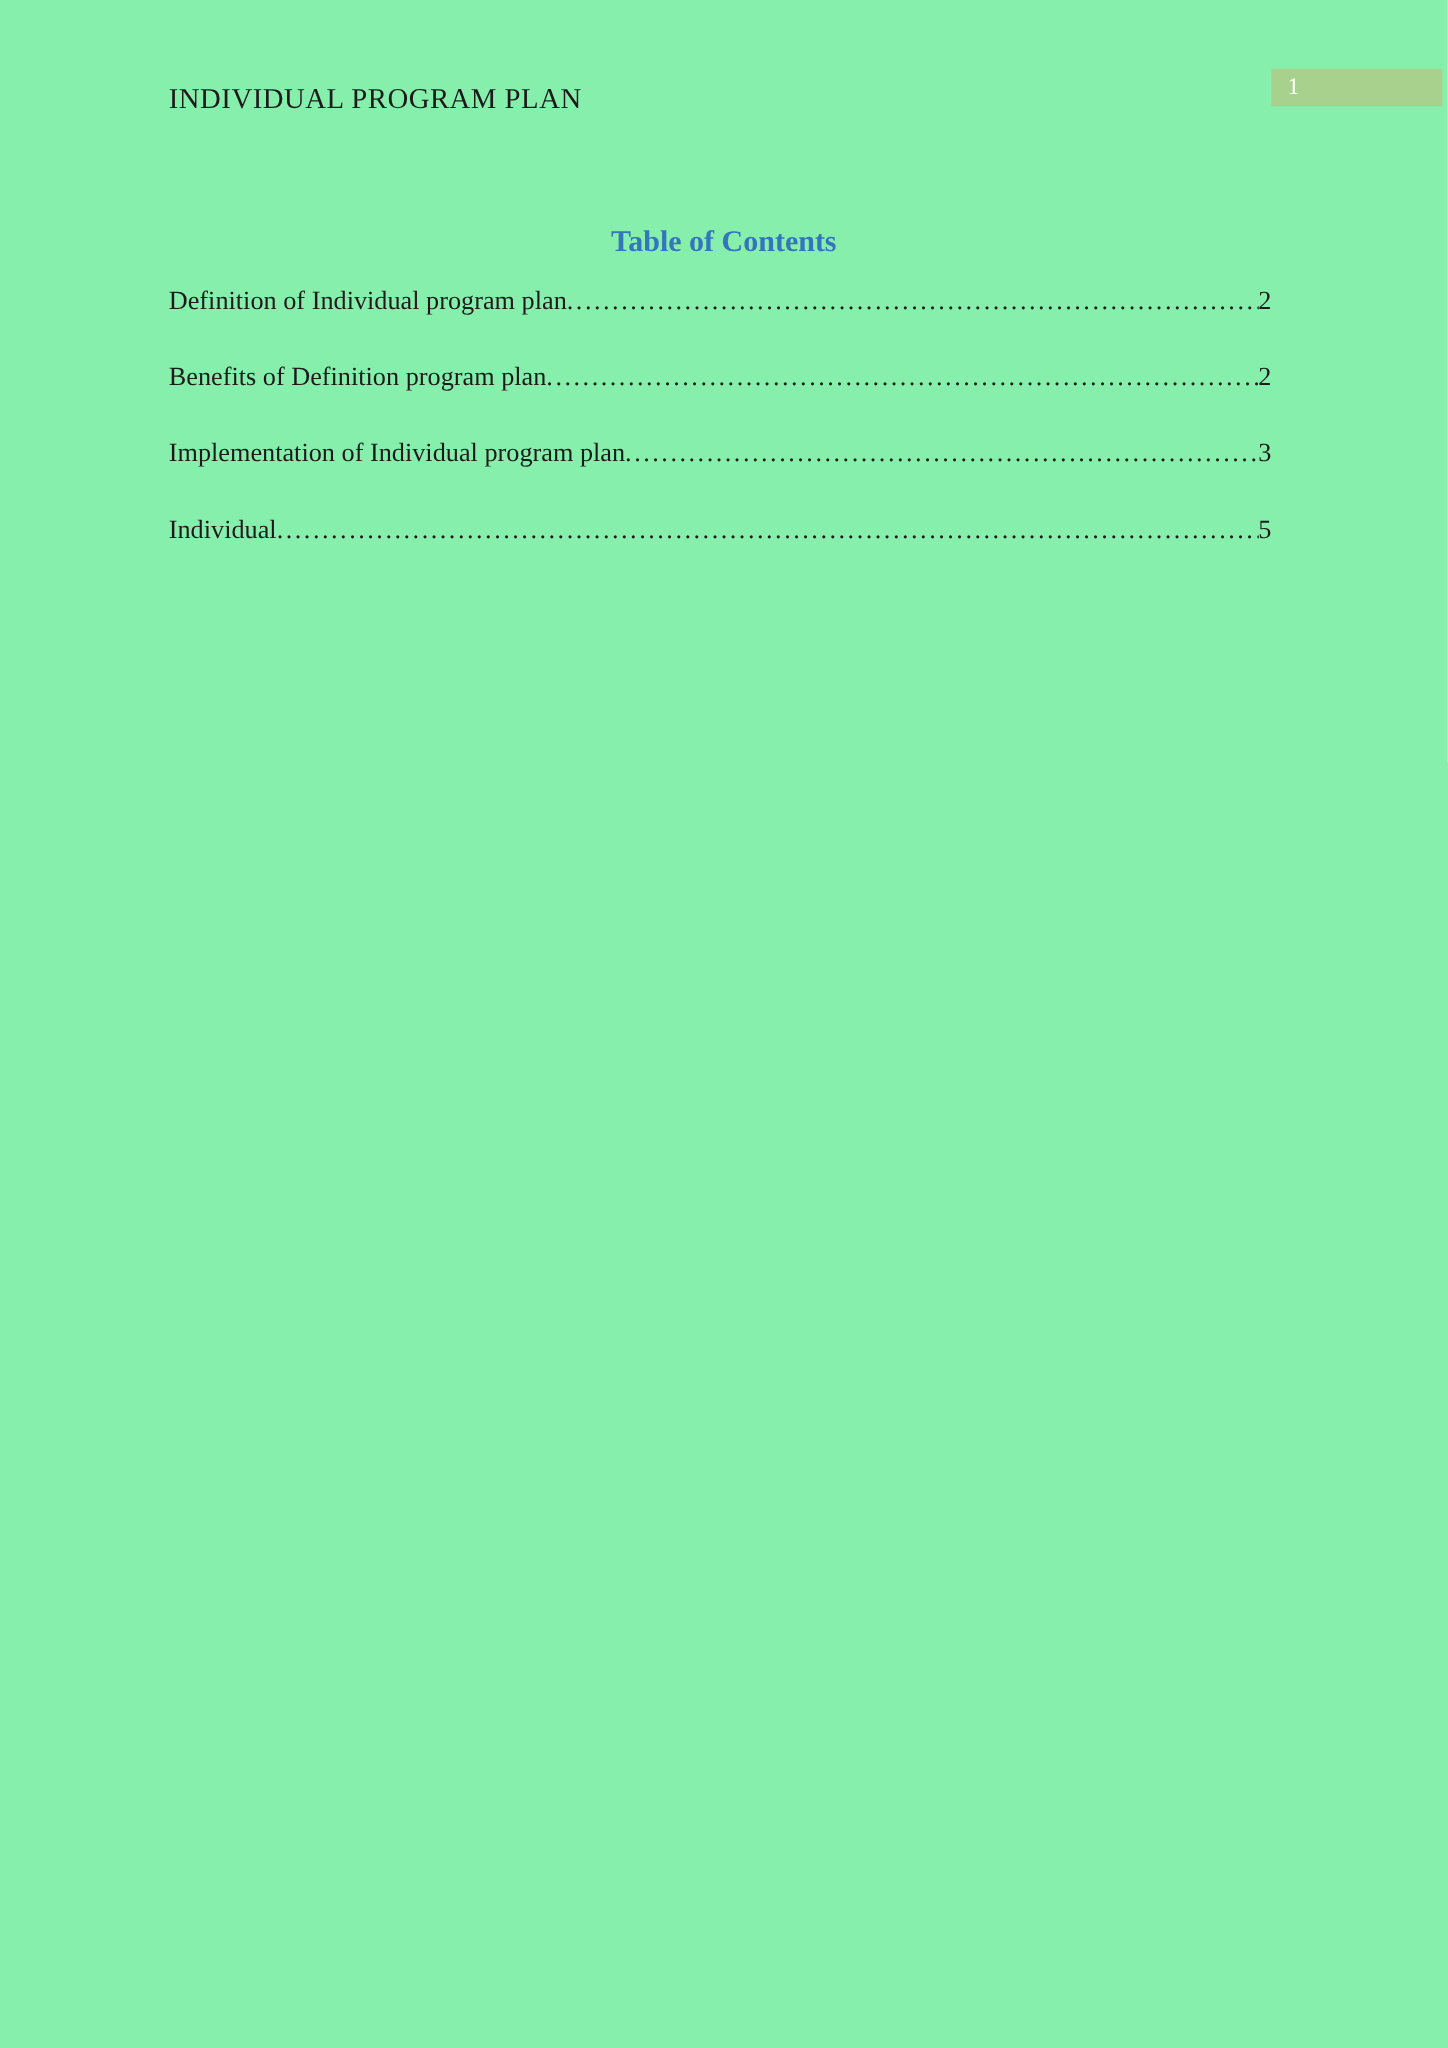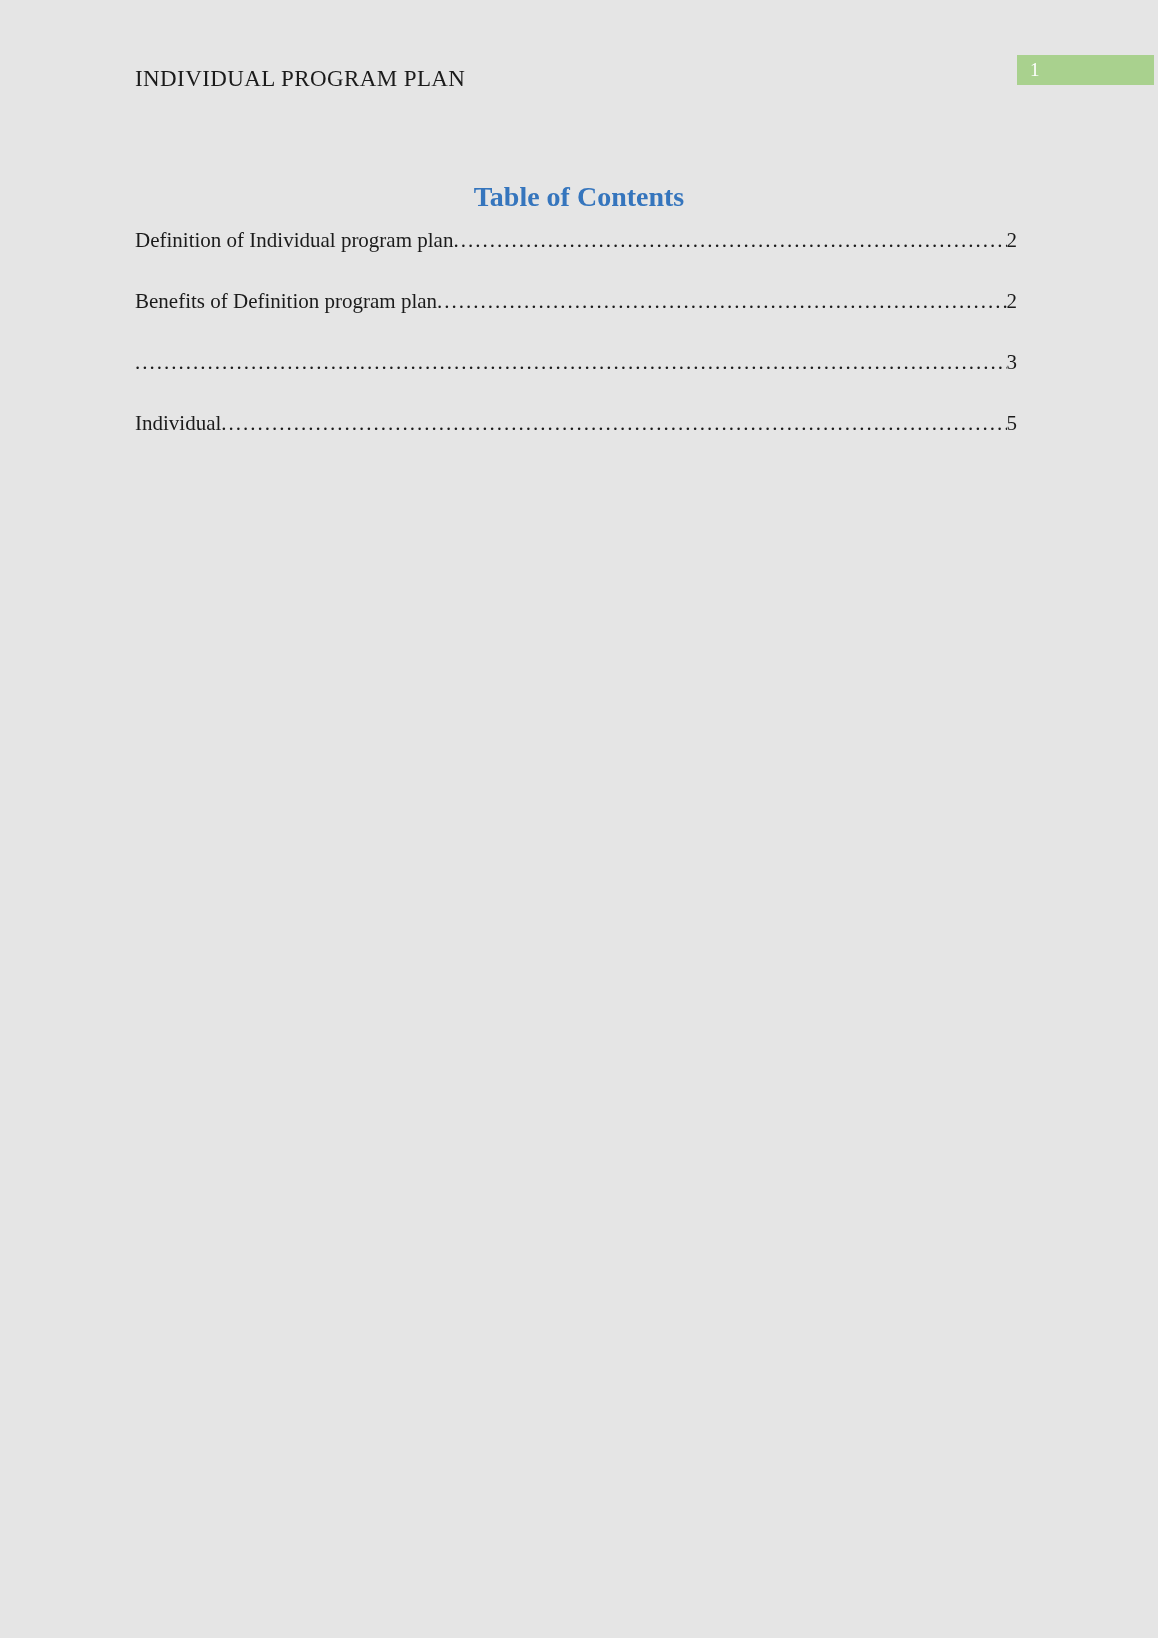--- a/index.html
+++ b/index.html
@@ -11,21 +11,21 @@
     height: 1638px;
     background: #ffffff;
     font-family: "Liberation Serif", serif;
     color: #1b1b1b;
     position: relative;
     overflow: hidden;
   }
   .page {
     position: absolute;
     inset: 0;
-    background: #e5e5e5;
+    background: #86efac;
     padding-left: 16px;
   }
   
   .header-title {
     position: absolute;
     left: 135px;
     top: 66px;
     font-size: 23px;
     letter-spacing: 0.4px;
     white-space: nowrap;
@@ -47,21 +47,21 @@
     padding-left: 13px;
   }
   
   .toc-title {
     position: absolute;
     left: 0;
     top: 181px;
     width: 100%;
     margin: 0;
     text-align: center;
-    font-size: 28px;
+    font-size: 24px;
     font-weight: 700;
     color: #3575bd;
   }
   
   .toc {
     position: absolute;
     left: 135px;
     top: 228px;
     width: 882px;
   }
@@ -113,20 +113,21 @@
       <span class="toc-page">2</span>
     </div>
 
     <div class="toc-entry">
       <span class="toc-label">Benefits of Definition program plan</span>
       <span class="dots" aria-hidden="true">....................................................................................................................................................................................................................................................................</span>
       <span class="toc-page">2</span>
     </div>
 
     <div class="toc-entry">
+      <span class="toc-label">Implementation of Individual program plan</span>
       <span class="dots" aria-hidden="true">....................................................................................................................................................................................................................................................................</span>
       <span class="toc-page">3</span>
     </div>
 
     <div class="toc-entry">
       <span class="toc-label">Individual</span>
       <span class="dots" aria-hidden="true">....................................................................................................................................................................................................................................................................</span>
       <span class="toc-page">5</span>
     </div>
 

